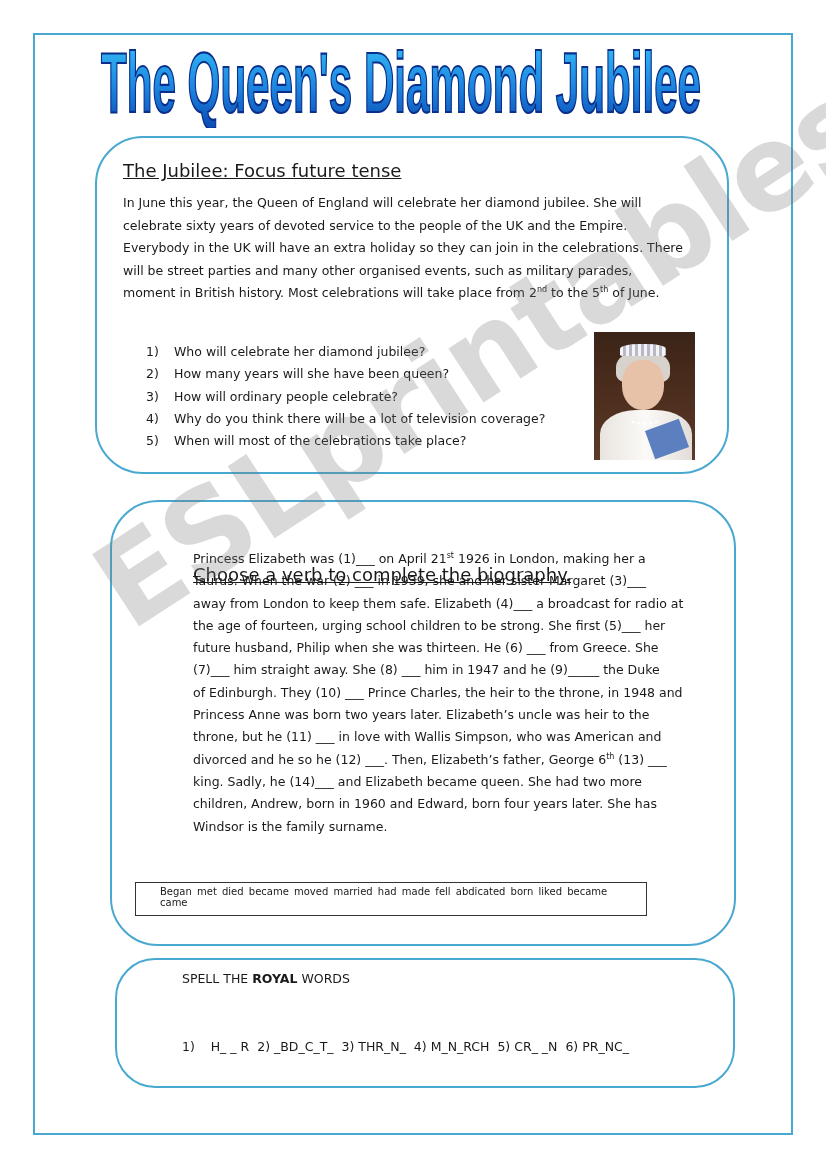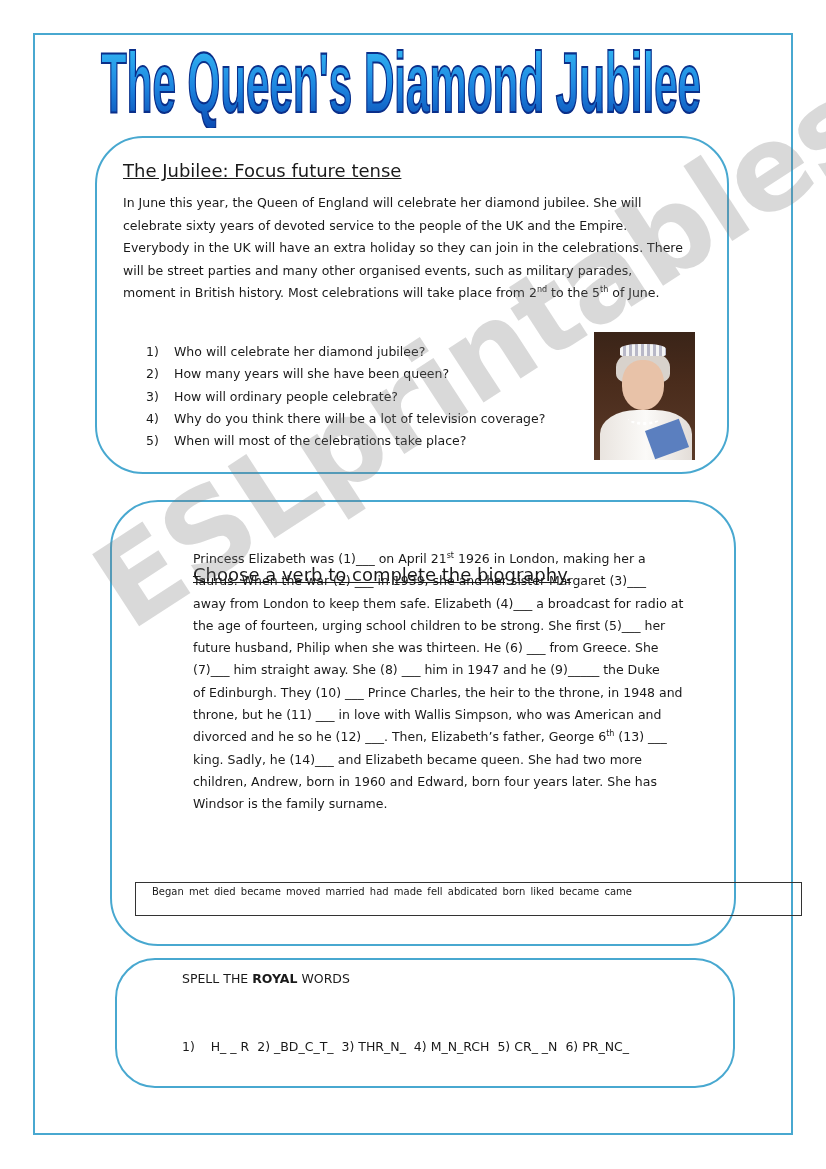--- a/index.html
+++ b/index.html
@@ -18,21 +18,21 @@
   .qlist .num{width:28px;display:inline-block;}
   .photo{position:absolute;left:594px;top:332px;width:101px;height:128px;background:linear-gradient(180deg,#3a2418 0%,#4a2c1c 40%,#5a3a28 100%);overflow:hidden;}
   .photo .face{position:absolute;left:28px;top:28px;width:42px;height:50px;border-radius:45% 45% 48% 48%;background:#e8c2a8;}
   .photo .hair{position:absolute;left:22px;top:18px;width:54px;height:34px;border-radius:50% 50% 30% 30%;background:#d8d2cc;}
   .photo .tiara{position:absolute;left:26px;top:12px;width:46px;height:12px;border-radius:40% 40% 10% 10%;background:repeating-linear-gradient(90deg,#f4f4f4 0 3px,#b8b8c8 3px 6px);}
   .photo .body{position:absolute;left:6px;top:78px;width:92px;height:60px;border-radius:40% 40% 0 0;background:linear-gradient(90deg,#e9e4df,#fbfaf8,#e3ddd8);}
   .photo .sash{position:absolute;left:55px;top:92px;width:36px;height:30px;background:#5b7fbf;transform:rotate(-20deg);}
   .photo .necklace{position:absolute;left:34px;top:80px;width:32px;height:10px;border-bottom:3px dotted #fff;border-radius:0 0 50% 50%;}
   .bio{position:absolute;left:193px;top:548px;width:520px;font-size:12.5px;line-height:22.3px;}
   .bio p{margin:0;}
-  .wordbox{position:absolute;left:135px;top:882px;width:667px;height:34px;border:1px solid #333;box-sizing:border-box;font-size:10px;padding:3px 16px;word-spacing:2px;}
+  .wordbox{position:absolute;left:135px;top:882px;width:512px;height:34px;border:1px solid #333;box-sizing:border-box;font-size:10px;padding:3px 24px;word-spacing:2px;}
   .spell-title{position:absolute;left:182px;top:971px;font-size:12.5px;}
   .spell-title b{font-weight:bold;}
   .spell{position:absolute;left:182px;top:991px;width:540px;font-size:12.5px;line-height:22.5px;white-space:pre-wrap;}
   .watermark{position:absolute;left:70px;top:540px;font-size:118px;font-weight:bold;color:rgba(120,120,120,0.28);transform:rotate(-33deg);transform-origin:left top;white-space:nowrap;pointer-events:none;letter-spacing:-2px;font-family:"DejaVu Sans",sans-serif;}
   sup{font-size:8px;line-height:0;vertical-align:5px;}
 </style>
 </head>
 <body>
 
 <div class="page-frame"></div>
@@ -93,20 +93,21 @@
 <div class="panel p2"></div>
 <div class="heading" style="left:193px;top:528px;margin-top:36px;">Choose a verb to complete the biography.</div>
 <div class="bio">
   <p><span>Princess Elizabeth was (1)___  on April 21</span><sup>st</sup><span> 1926 in London, making her a</span></p>
   <p>Taurus. When the war (2) ___ in 1939, she and her sister Margaret (3)___</p>
   <p>away from London to keep them safe. Elizabeth (4)___ a broadcast for radio at</p>
   <p>the age of fourteen, urging school children to be strong. She first (5)___ her</p>
   <p>future husband, Philip when she was thirteen. He (6) ___ from Greece. She</p>
   <p>(7)___ him straight away. She (8) ___ him in 1947 and he (9)_____ the Duke</p>
   <p>of Edinburgh. They (10) ___ Prince Charles, the heir to the throne, in 1948 and</p>
+  <p>Princess Anne was born two years later.  Elizabeth’s uncle was heir to the</p>
   <p>throne, but he (11) ___ in love with Wallis Simpson, who was American and</p>
   <p><span>divorced and he so he (12) ___. Then, Elizabeth’s father, George 6</span><sup>th</sup><span> (13) ___</span></p>
   <p>king. Sadly, he (14)___ and Elizabeth became queen. She had two more</p>
   <p>children, Andrew, born in 1960 and Edward, born four years later. She has</p>
   <p>Windsor is the family surname.</p>
 </div>
 <div class="wordbox">Began  met  died  became  moved  married  had  made  fell  abdicated  born  liked   became   came</div>
 
 <div class="panel p3"></div>
 <div class="spell-title"><span>SPELL THE </span><b>ROYAL</b><span> WORDS</span></div>

